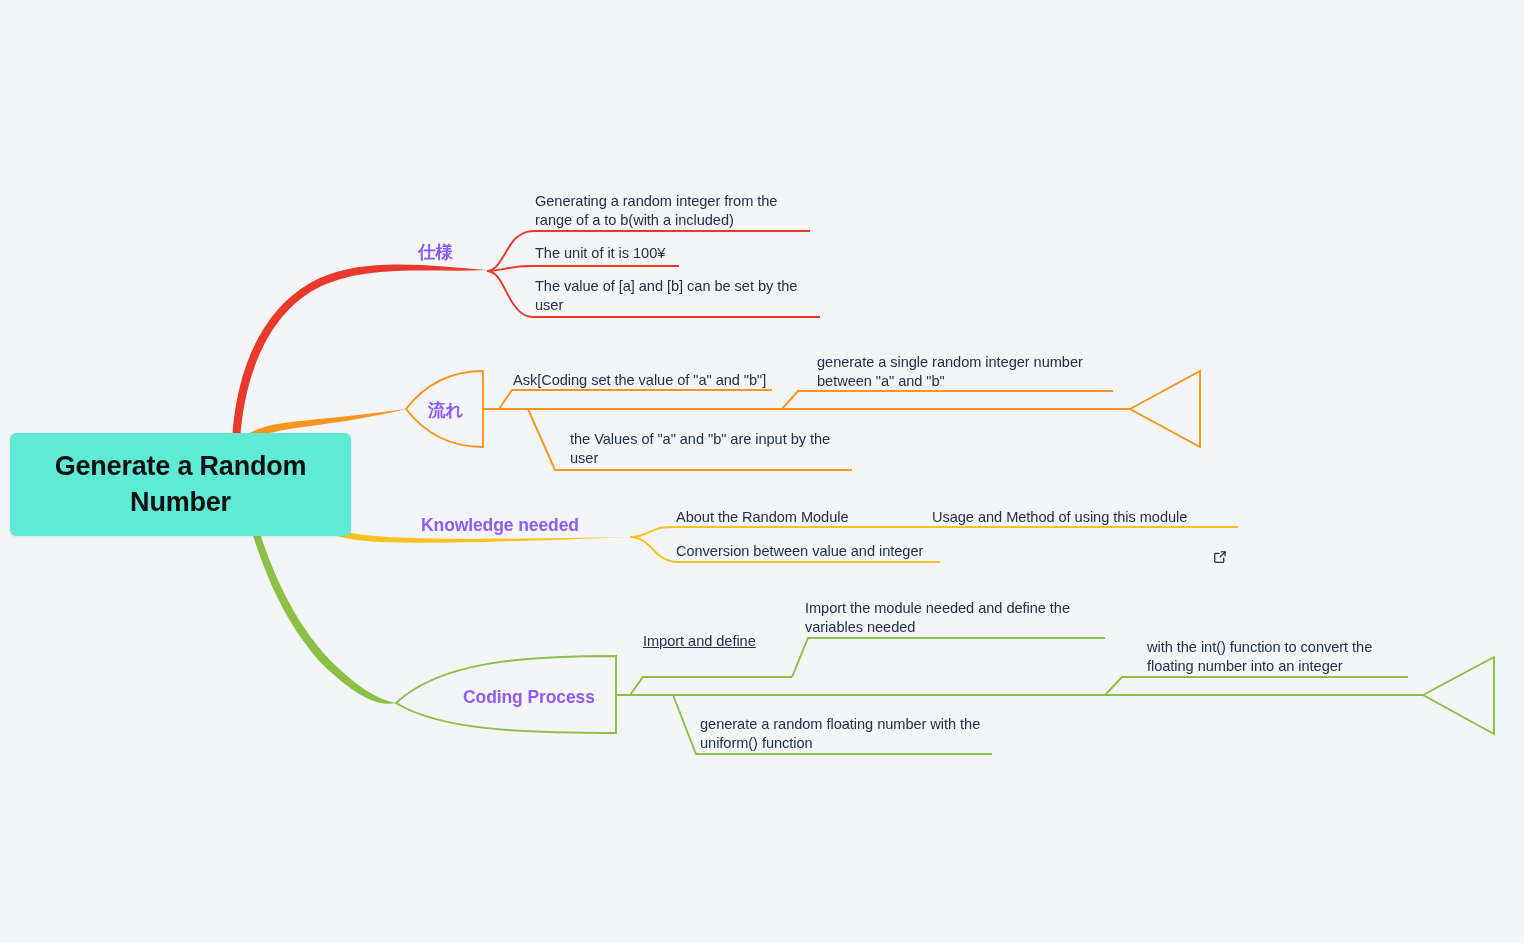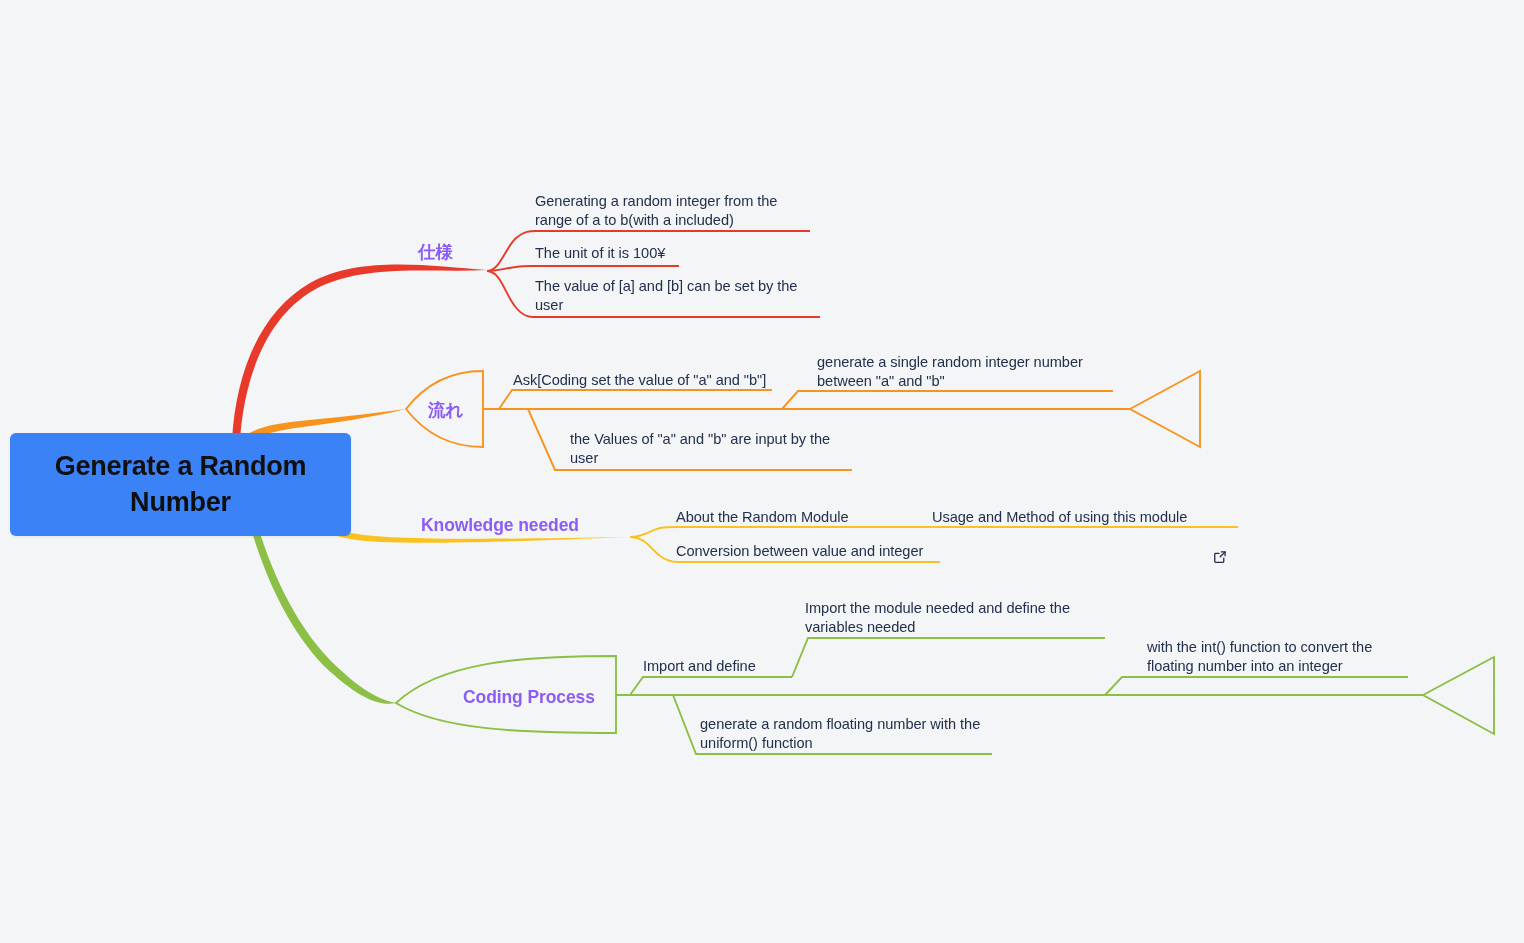--- a/index.html
+++ b/index.html
@@ -36,21 +36,21 @@
     line-height: 1.32;
     white-space: pre-wrap;
   }
   
   .root-node {
     position: absolute;
     left: 10px;
     top: 433px;
     width: 341px;
     height: 103px;
-    background: #3b82f6;
+    background: #5eead4;
     border-radius: 6px;
     box-shadow: 0 1px 3px rgba(0,0,0,0.07);
     display: flex;
     align-items: center;
     justify-content: center;
     text-align: center;
     padding: 0 18px;
     box-sizing: border-box;
   }
   .root-node .root-text {
@@ -177,21 +177,21 @@
         <path d="M13.8 2.2 L8.2 7.8"></path>
         <path d="M12.3 9.2 V13.2 A0.9 0.9 0 0 1 11.4 14.1 H2.9 A0.9 0.9 0 0 1 2 13.2 V4.7 A0.9 0.9 0 0 1 2.9 3.8 H6.9"></path>
       </svg>
     </span>
   </div>
 
   <div class="node-label leaf-text" style="left:676px; top:542px; width:280px;">Conversion between value and integer</div>
 
   <div class="node-label branch-title" style="left:463px; top:686px;">Coding Process</div>
 
-  <div class="node-label leaf-text" style="left:643px; top:657px; width:180px;">Import and define</div>
+  <div class="node-label leaf-text" style="left:643px; top:632px; width:180px;text-decoration:underline;">Import and define</div>
 
   <div class="node-label leaf-text" style="left:805px; top:599px; width:300px;">Import the module needed and define the variables needed</div>
 
   <div class="node-label leaf-text" style="left:1147px; top:638px; width:260px;">with the int() function to convert the floating number into an integer</div>
 
   <div class="node-label leaf-text" style="left:700px; top:715px; width:295px;">generate a random floating number with the uniform() function</div>
 
 </div>
 
 </body></html>

